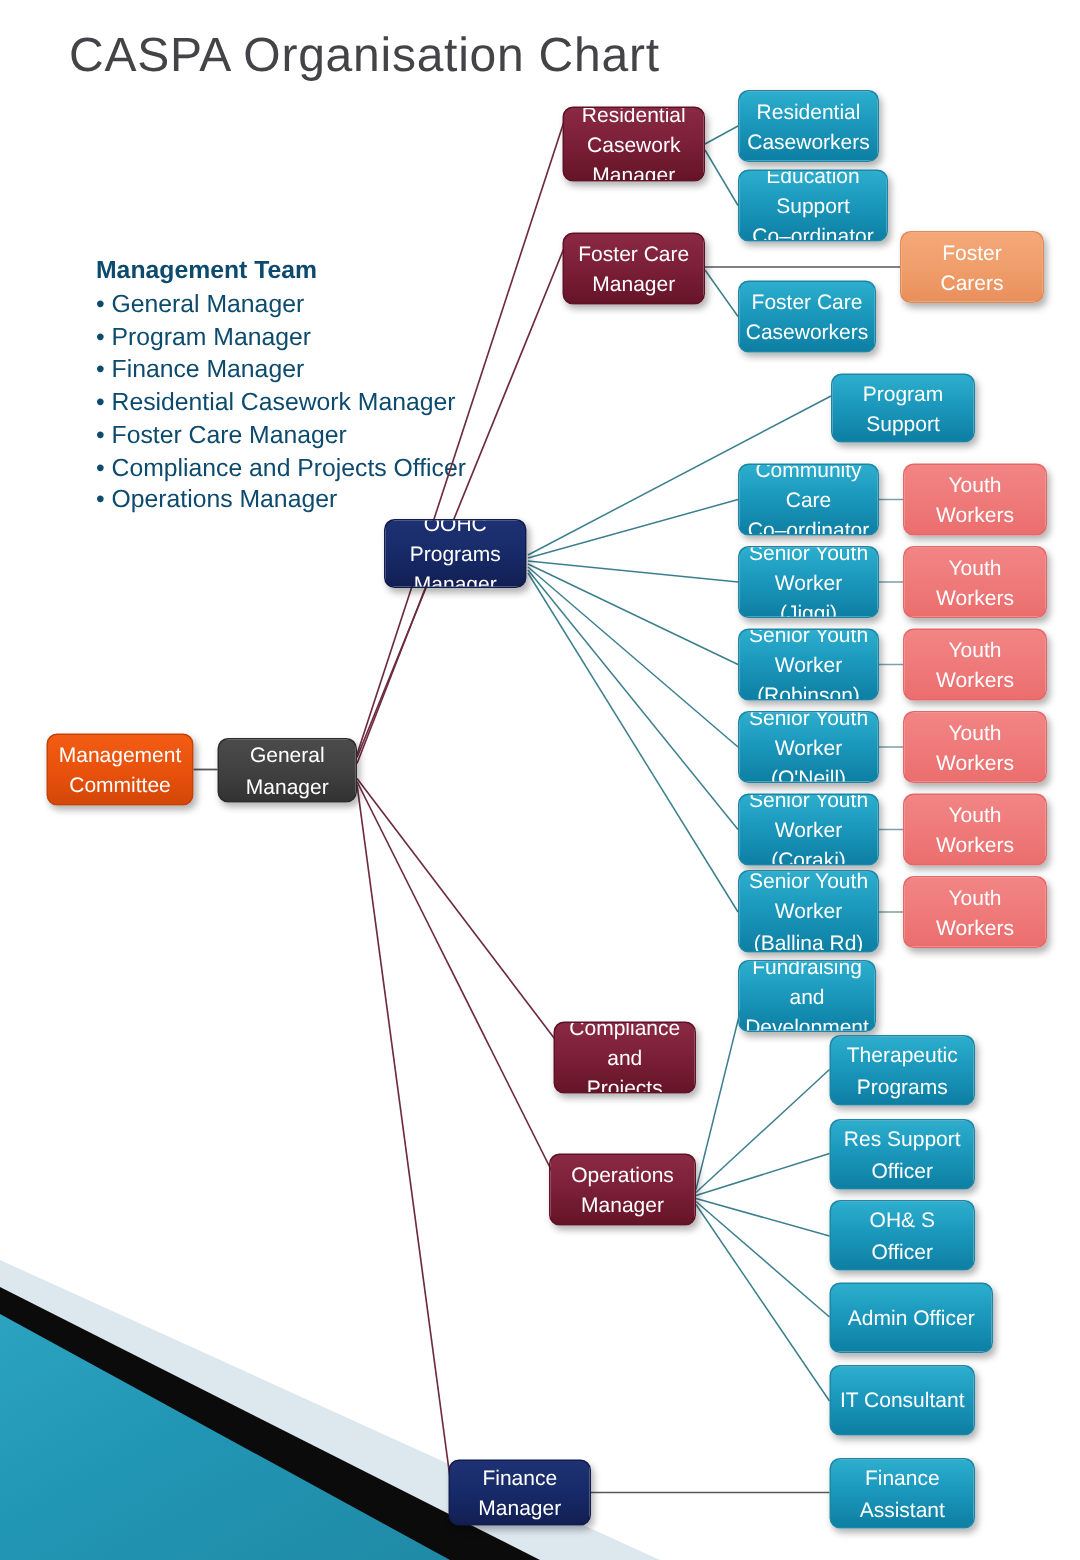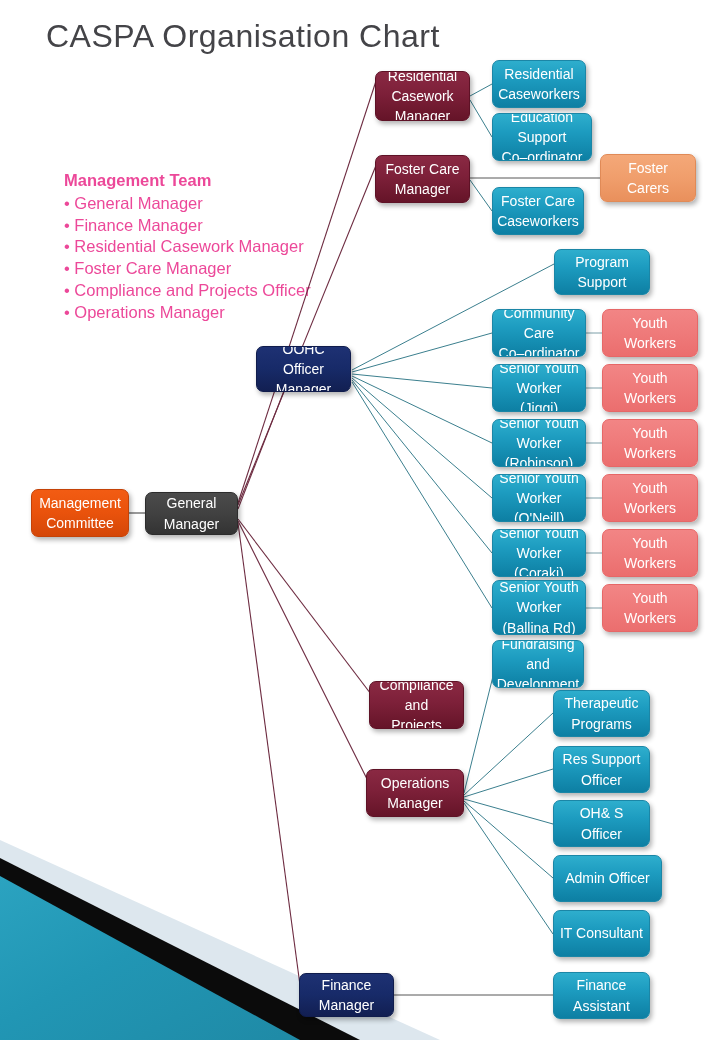--- a/index.html
+++ b/index.html
@@ -41,21 +41,21 @@
     font-family: "Liberation Sans", sans-serif;
     white-space: nowrap;
   }
 
   
   #management-team {
     position: absolute;
     left: 64px;
     top: 170px;
     width: 300px;
-    color: #ec4899;
+    color: #0c4a6e;
   }
   #management-team .mt-heading {
     font-size: 16.5px;
     font-weight: bold;
     line-height: 1.32;
     margin-bottom: 1px;
   }
   #management-team .mt-item {
     font-size: 16.5px;
     line-height: 1.32;
@@ -135,20 +135,21 @@
     <polygon points="0,200 440,200 0,0" fill="#dde7ee"></polygon>
     <polygon points="0,200 360,200 0,18" fill="#0b0b0b"></polygon>
     <polygon points="0,200 300,200 0,36" fill="url(#tealBand)"></polygon>
   </svg>
 
   <div id="page-title">CASPA Organisation Chart</div>
 
   <div id="management-team">
     <div class="mt-heading">Management Team</div>
     <div class="mt-item">• General Manager</div>
+    <div class="mt-item">• Program Manager</div>
     <div class="mt-item">• Finance Manager</div>
     <div class="mt-item">• Residential Casework Manager</div>
     <div class="mt-item">• Foster Care Manager</div>
     <div class="mt-item">• Compliance and Projects Officer</div>
     <div class="mt-item">• Operations Manager</div>
   </div>
 
   <svg id="connectors" viewBox="0 0 720 1040">
     <g stroke="#575757" stroke-width="1.2" fill="none">
 
@@ -230,21 +231,21 @@
 
   <div class="node n-maroon" style="left:375px; top:155px; width:95px; height:48px;">
     <div>
       <span>Foster Care</span>
       <span>Manager</span>
     </div>
   </div>
 
   <div class="node n-navy" style="left:256px; top:346px; width:95px; height:46px;">
     <div>
-      <span>OOHC Officer</span>
+      <span>OOHC Programs</span>
       <span>Manager</span>
     </div>
   </div>
 
   <div class="node n-maroon" style="left:369px; top:681px; width:95px; height:48px;">
     <div>
       <span>Compliance and</span>
       <span>Projects</span>
     </div>
   </div>

